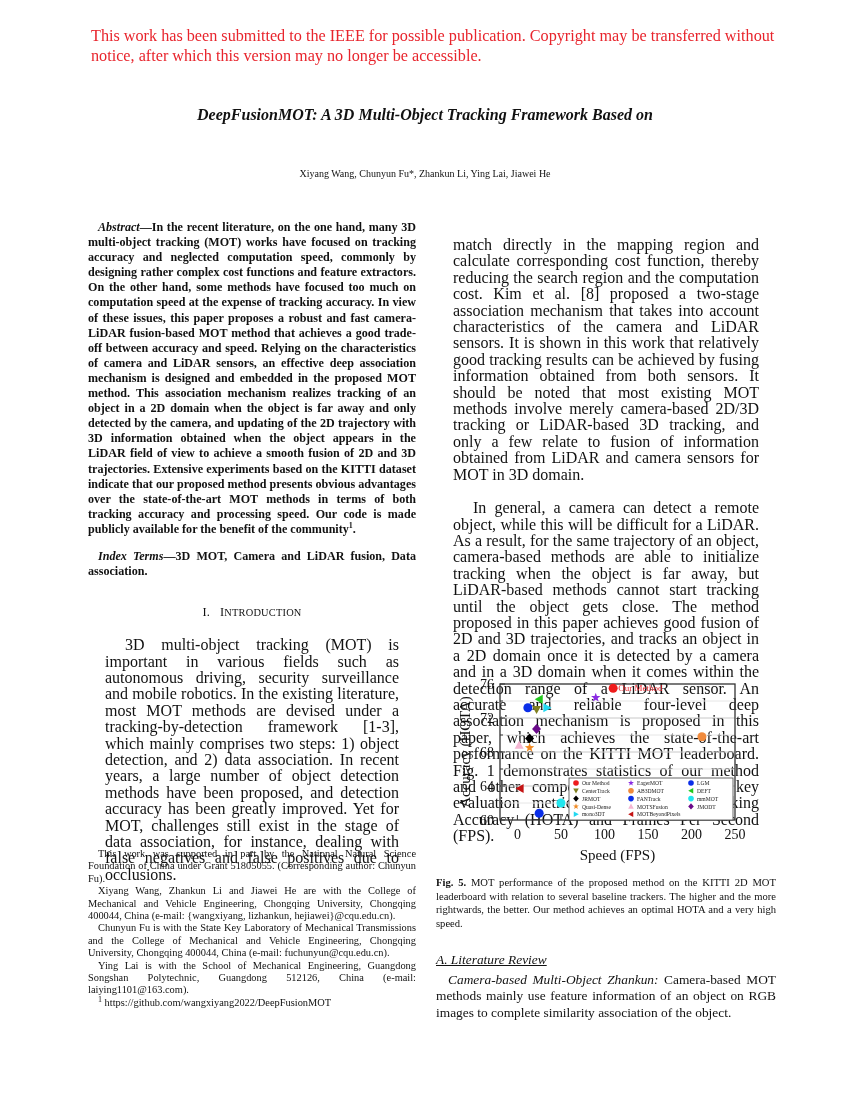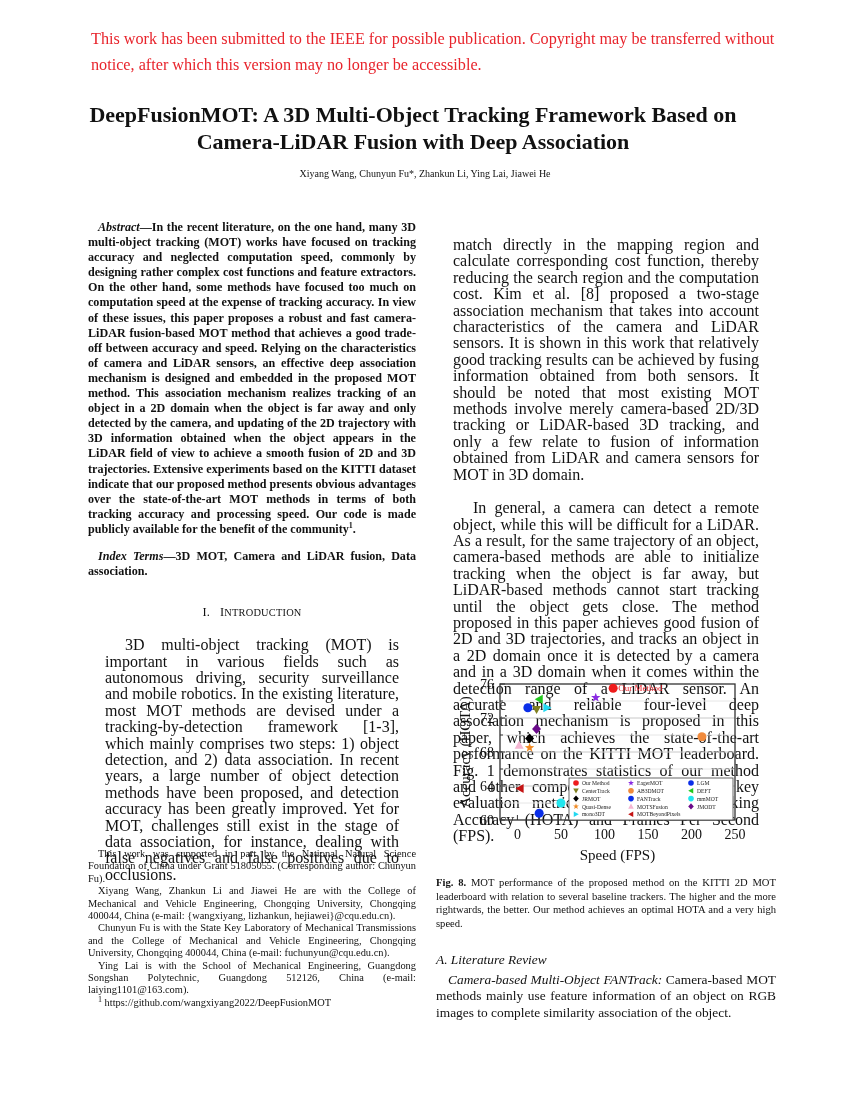--- a/index.html
+++ b/index.html
@@ -1,55 +1,54 @@
 <!DOCTYPE html>
 <html><head>
 <meta charset="utf-8">
 <style>
   html, body { margin: 0; padding: 0; background: #ffffff; }
   body { width: 850px; height: 1100px; position: relative; overflow: hidden;
          font-family: "Liberation Serif", "DejaVu Serif", serif; color: #111; }
   .notice { position: absolute; left: 91px; top: 26px; width: 720px;
-            color: #e8242c; font-size: 16.2px; line-height: 26px; }
-  .title { position: absolute; left: 48px; top: 101px; width: 730px; text-align: center;
-           font-weight: bold; font-size: 22px; line-height: 27px; }
+            color: #e8242c; font-size: 16.2px; line-height: 20px; }
+  .title { position: absolute; left: 60px; top: 101px; width: 730px; text-align: center;
+           font-weight: bold; font-size: 16px; line-height: 27px; font-style: italic; }
   .authors { position: absolute; left: 60px; top: 168px; width: 730px; text-align: center;
              font-size: 10px; }
   .col { position: absolute; text-align: justify; }
   .col-left { left: 88px; top: 220px; width: 328px; }
   .col-right { left: 436px; top: 220px; width: 340px; }
   .abstract { font-weight: bold; font-size: 12.1px; line-height: 15.1px; margin: 0; text-indent: 10px; }
   .abstract i, .index i { font-weight: bold; }
   .index { font-weight: bold; font-size: 12.1px; line-height: 15.1px; margin: 12px 0 0 0; text-indent: 10px; }
   .sec-head { text-align: center; font-size: 12.4px; margin: 26px 0 9px 0; letter-spacing: 0.2px; }
   .sec-head .sc { font-size: 10.4px; }
   p.body { font-size: 16px; line-height: 16.4px; margin: 17px; text-indent: 20px; }
   p.body + p.body { margin-top: 9px; }
   .footnotes { position: absolute; left: 88px; top: 848px; width: 328px; text-align: justify;
                font-size: 10.4px; line-height: 12.4px; }
   .footnotes p { margin: 0; text-indent: 10px; }
   .figure { position: absolute; left: 450px; top: 670px; width: 330px; height: 200px; }
   .caption { position: absolute; left: 436px; top: 876px; width: 340px; text-align: justify;
              font-size: 10.6px; line-height: 13.5px; }
   .caption b { font-weight: bold; }
-  .subsec { position: absolute; left: 436px; top: 952px; width: 340px; font-size: 13.4px; font-style: italic; }
+  .subsec { position: absolute; left: 436px; top: 952px; width: 340px; font-size: 13.4px; font-style: italic; text-decoration: underline; }
   .litrev { position: absolute; left: 436px; top: 972px; width: 340px; text-align: justify;
             font-size: 13.4px; line-height: 16.4px; text-indent: 12px; margin: 0; }
   .litrev i { font-style: italic; }
   sup { font-size: 8px; line-height: 0; }
   svg text { font-family: "Liberation Serif", "DejaVu Serif", serif; }
 </style>
 </head>
 <body>
 
 <div class="notice">This work has been submitted to the IEEE for possible publication. Copyright may be transferred without notice, after which this version may no longer be accessible.</div>
 
 <div class="title">
   <div>DeepFusionMOT: A 3D Multi-Object Tracking Framework Based on</div>
-  <div>Camera-LiDAR Fusion with Deep Association</div>
 </div>
 <div class="authors">Xiyang Wang, Chunyun Fu*, Zhankun Li, Ying Lai, Jiawei He</div>
 
 <div class="col col-left">
   <p class="abstract"><i>Abstract</i><span>—</span><span>In the recent literature, on the one hand, many 3D multi-object tracking (MOT) works have focused on tracking accuracy and neglected computation speed, commonly by designing rather complex cost functions and feature extractors. On the other hand, some methods have focused too much on computation speed at the expense of tracking accuracy. In view of these issues, this paper proposes a robust and fast camera-LiDAR fusion-based MOT method that achieves a good trade-off between accuracy and speed. Relying on the characteristics of camera and LiDAR sensors, an effective deep association mechanism is designed and embedded in the proposed MOT method. This association mechanism realizes tracking of an object in a 2D domain when the object is far away and only detected by the camera, and updating of the 2D trajectory with 3D information obtained when the object appears in the LiDAR field of view to achieve a smooth fusion of 2D and 3D trajectories. Extensive experiments based on the KITTI dataset indicate that our proposed method presents obvious advantages over the state-of-the-art MOT methods in terms of both tracking accuracy and processing speed. Our code is made publicly available for the benefit of the community</span><sup>1</sup><span>.</span></p>
   <p class="index"><i>Index Terms</i><span>—</span><span>3D MOT, Camera and LiDAR fusion, Data association.</span></p>
   <div class="sec-head"><span>I.</span>&nbsp;&nbsp; <span>I</span><span class="sc">NTRODUCTION</span></div>
   <p class="body">3D multi-object tracking (MOT) is important in various fields such as autonomous driving, security surveillance and mobile robotics. In the existing literature, most MOT methods are devised under a tracking-by-detection framework [1-3], which mainly comprises two steps: 1) object detection, and 2) data association. In recent years, a large number of object detection methods have been proposed, and detection accuracy has been greatly improved. Yet for MOT, challenges still exist in the stage of data association, for instance, dealing with false negatives and false positives due to occlusions.</p>
 </div>
 
@@ -156,16 +155,16 @@
         <circle cx="241" cy="128.6" r="2.8" fill="#22e6ee" stroke="none"></circle>
         <text x="247" y="130.79999999999998" font-size="5.6" fill="#222">mmMOT</text>
         <polygon points="241,133.32 243.8,136.4 241,139.48000000000002 238.2,136.4" fill="#6a0a8a" stroke="none"></polygon>
         <text x="247" y="138.6" font-size="5.6" fill="#222">JMODT</text>
       </g>
     <text id="xlabel" font-size="15" text-anchor="middle" fill="#111" x="167.5" y="190">Speed (FPS)</text>
     <text id="ylabel" font-size="15" text-anchor="middle" fill="#111" transform="translate(20,82) rotate(-90)">Accuracy (HOTA)</text>
   </svg>
 </div>
 
-<div class="caption"><b>Fig. 8.</b><span> MOT performance of the proposed method on the KITTI 2D MOT leaderboard with relation to several baseline trackers. The higher and the more rightwards, the better. Our method achieves an optimal HOTA and a very high speed.</span></div>
+<div class="caption"><b>Fig. 5.</b><span> MOT performance of the proposed method on the KITTI 2D MOT leaderboard with relation to several baseline trackers. The higher and the more rightwards, the better. Our method achieves an optimal HOTA and a very high speed.</span></div>
 
 <div class="subsec">A.  Literature Review</div>
-<p class="litrev"><i>Camera-based Multi-Object FANTrack:</i><span> Camera-based MOT methods mainly use feature information of an object on RGB images to complete similarity association of the object.</span></p>
+<p class="litrev"><i>Camera-based Multi-Object Zhankun:</i><span> Camera-based MOT methods mainly use feature information of an object on RGB images to complete similarity association of the object.</span></p>
 
 </body></html>

